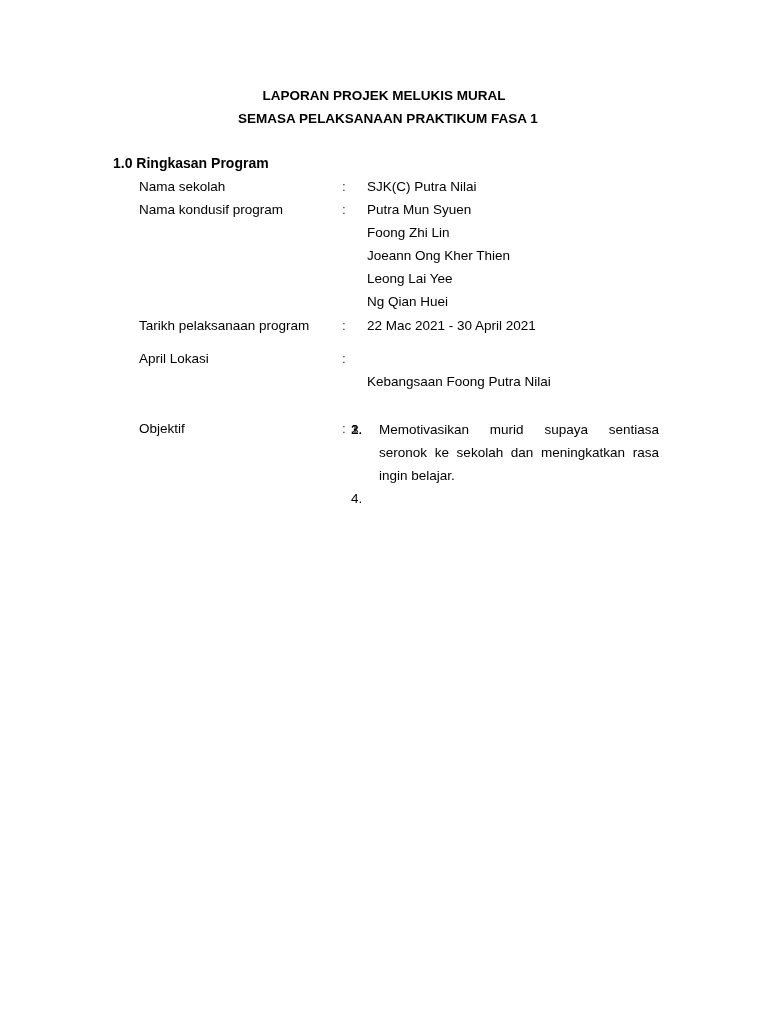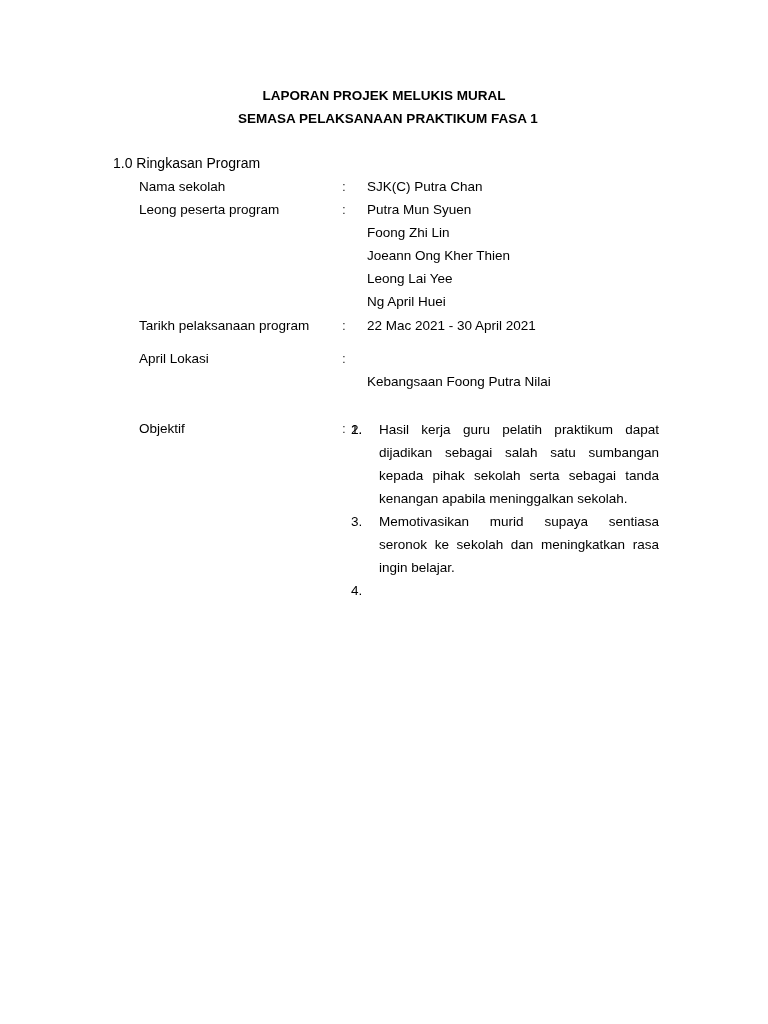--- a/index.html
+++ b/index.html
@@ -1,58 +1,58 @@
 <!DOCTYPE html>
 <html><head>
 <meta charset="utf-8">
 <style>
   html, body { margin: 0; padding: 0; background: #ffffff; }
   body { width: 768px; height: 1024px; position: relative; overflow: hidden;
          font-family: "Liberation Sans", sans-serif; color: #000; font-size: 13.5px; }
   .title { position: absolute; left: 0; width: 768px; text-align: center; font-weight: bold; font-size: 13.5px; }
   .t1 { top: 88px; }
   .t2 { top: 111px; left: 4px; }
-  .section { position: absolute; left: 113px; top: 155px; font-weight: normal; font-size: 14px; }
+  .section { position: absolute; left: 113px; top: 155px; font-weight: bold; font-size: 14px; }
   .row { position: absolute; left: 16px; width: 768px; height: 20px; }
   .label { position: absolute; left: 123px; }
   .colon { position: absolute; left: 326px; color: #333; }
   .value { position: absolute; left: 351px; }
   .obj { position: absolute; left: 351px; width: 308px; }
   .obj-item { position: relative; padding-left: 28px; text-align: justify; line-height: 23px; font-size: 13.5px; }
   .obj-num { position: absolute; left: 0; top: 0; }
 </style>
 </head>
 <body>
 
 <div class="title t1">LAPORAN PROJEK MELUKIS MURAL</div>
 <div class="title t2">SEMASA PELAKSANAAN PRAKTIKUM FASA 1</div>
 <div class="section">1.0 Ringkasan Program</div>
 
 <div class="row" style="top:179px">
   <span class="label">Nama sekolah</span>
   <span class="colon">:</span>
-  <span class="value">SJK(C) Putra Chan</span>
+  <span class="value">SJK(C) Putra Nilai</span>
 </div>
 
 <div class="row" style="top:202px">
-  <span class="label">Leong peserta program</span>
+  <span class="label">Nama kondusif program</span>
   <span class="colon">:</span>
   <span class="value">Putra Mun Syuen</span>
 </div>
 <div class="row" style="top:225px">
     <span class="value">Foong Zhi Lin</span>
   </div>
 <div class="row" style="top:248px">
     <span class="value">Joeann Ong Kher Thien</span>
   </div>
 <div class="row" style="top:271px">
     <span class="value">Leong Lai Yee</span>
   </div>
 <div class="row" style="top:294px">
-    <span class="value">Ng April Huei</span>
+    <span class="value">Ng Qian Huei</span>
   </div>
 
 <div class="row" style="top:318px">
   <span class="label">Tarikh pelaksanaan program</span>
   <span class="colon">:</span>
   <span class="value">22 Mac 2021 - 30 April 2021</span>
 </div>
 
 <div class="row" style="top:351px">
   <span class="label">April Lokasi</span>
@@ -65,21 +65,20 @@
 <div class="row" style="top:421px">
   <span class="label">Objektif</span>
   <span class="colon">:</span>
 </div>
 <div class="obj" style="top:418px">
   <div class="obj-item">
     <span class="obj-num">1.</span>
   </div>
   <div class="obj-item">
     <span class="obj-num">2.</span>
-    <span>Hasil kerja guru pelatih praktikum dapat dijadikan sebagai salah satu sumbangan kepada pihak sekolah serta sebagai tanda kenangan apabila meninggalkan sekolah.</span>
   </div>
   <div class="obj-item">
     <span class="obj-num">3.</span>
     <span>Memotivasikan murid supaya sentiasa seronok ke sekolah dan meningkatkan rasa ingin belajar.</span>
   </div>
   <div class="obj-item">
     <span class="obj-num">4.</span>
   </div>
 </div>
 

